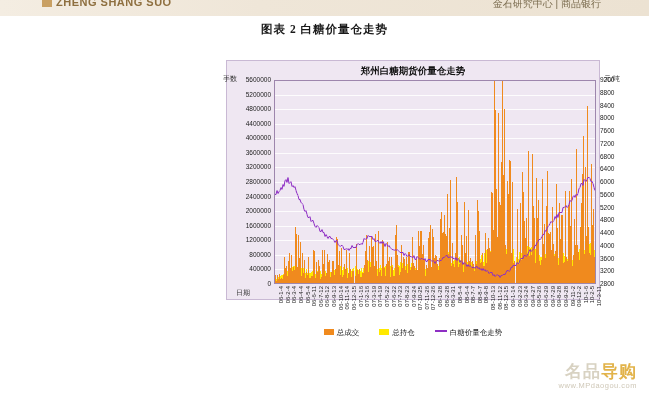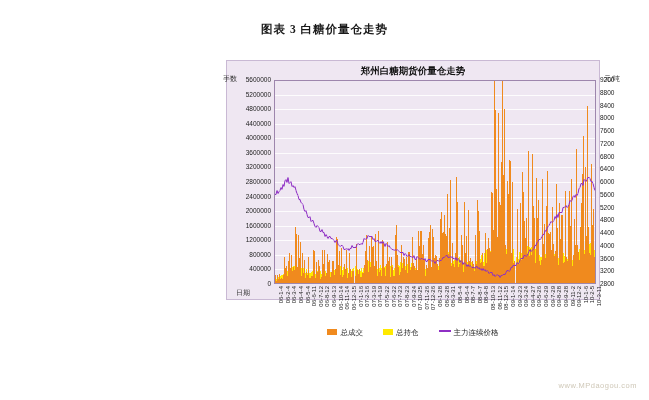--- a/index.html
+++ b/index.html
@@ -243,24 +243,30 @@
     font-size: 7.5px;
     color: #cfc8b8;
     letter-spacing: .5px;
   }
 </style>
 </head>
 <body>
 
 <div class="page">
 
+  <div class="top-strip">
+    <div class="logo-left">
+      <span class="sq"></span><span>ZHENG SHANG SUO</span>
+    </div>
+    <div class="logo-right">金石研究中心 | 商品银行</div>
+  </div>
 
   <div class="figure">
 
-    <div class="fig-caption">图表 3 白糖价量仓走势</div>
+    <div class="fig-caption">图表 2 白糖价量仓走势</div>
 
     <div class="chart-box">
       <div class="chart-title">郑州白糖期货价量仓走势</div>
     </div>
 
     <div class="axis-unit unit-left">手数</div>
     <div class="axis-unit unit-right">元/吨</div>
 
     <div id="ylabels-left">
         <div class="ytick" style="left: 225px; top: 60px;">5600000</div>
@@ -1325,23 +1331,24 @@
         <div class="xtick" style="left: 296px;">09-11-2</div>
         <div class="xtick" style="left: 302px;">09-12-2</div>
         <div class="xtick" style="left: 309px;">10-1-6</div>
         <div class="xtick" style="left: 315px;">10-2-5</div>
         <div class="xtick" style="left: 322px;">10-3-11</div>
       </div>
 
     <div class="legend">
       <span class="item"><span class="swatch" style="background:#f08a1e"></span><span>总成交</span></span>
       <span class="item"><span class="swatch" style="background:#ffe900"></span><span>总持仓</span></span>
-      <span class="item"><span class="dash"></span><span>主力连续价格</span></span>
+      <span class="item"><span class="dash"></span><span>白糖价量仓走势</span></span>
     </div>
 
   </div>
 
 
   <div class="watermark">
+    <div class="wm-main"><span>名品</span><span class="wm-accent">导购</span></div>
     <div class="wm-sub">www.MPdaogou.com</div>
   </div>
 
 </div>
 
 </body></html>

